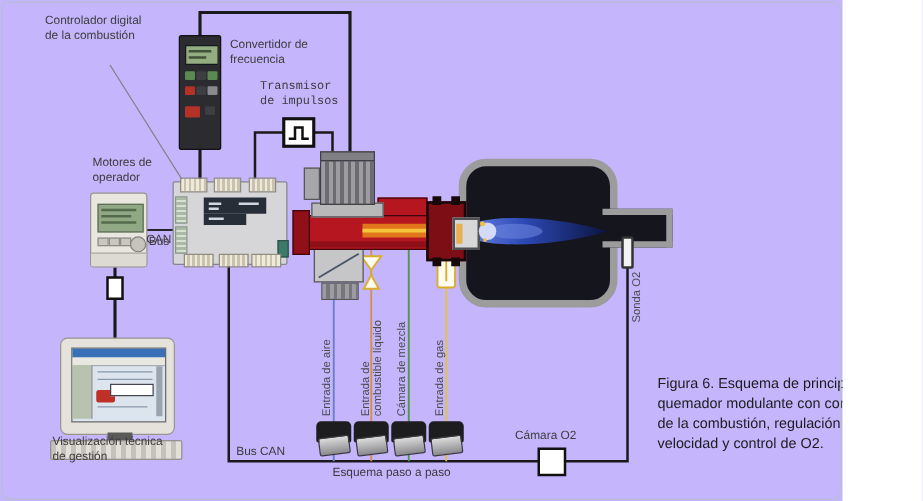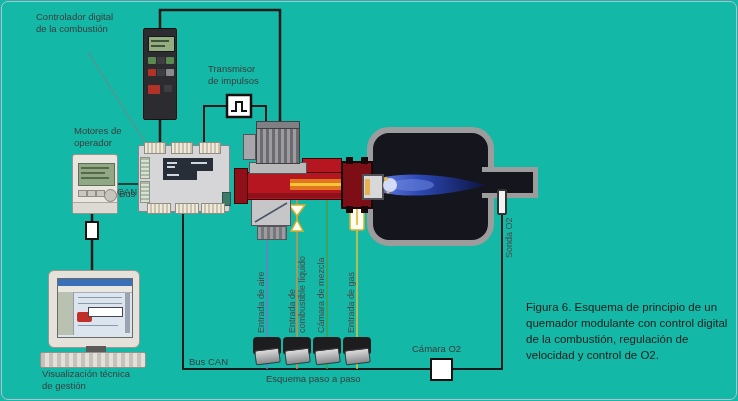--- a/index.html
+++ b/index.html
@@ -1,16 +1,16 @@
 <!DOCTYPE html>
 <html><head>
 <meta charset="utf-8">
 <style>
   html,body{margin:0;padding:0;background:#fff;}
-  #stage{position:relative;width:738px;height:401px;background:#14b8a6;font-family:"Liberation Sans",sans-serif;overflow:hidden;}
+  #stage{position:relative;width:674px;height:401px;background:#c4b5fd;font-family:"Liberation Sans",sans-serif;overflow:hidden;}
   .frame{position:absolute;inset:1px;border:1px solid #b7bfd2;border-radius:7px;pointer-events:none;z-index:9;}
   svg{display:block;}
   .layer{position:absolute;left:0;top:0;z-index:1;}
   .dev{position:absolute;box-sizing:border-box;}
   .lbl{position:absolute;font-size:9.5px;line-height:1.22;color:#3c3c3c;white-space:pre-line;z-index:7;}
   .vlbl{position:absolute;font-size:9px;line-height:10px;color:#4a4a4a;white-space:pre-line;transform:rotate(-90deg);transform-origin:0 100%;z-index:7;}
   .caption{position:absolute;left:526px;top:300px;width:208px;font-size:11.5px;line-height:1.38;color:#1c1c1c;z-index:7;}
   
   .fcv{left:143px;top:28px;width:34px;height:92px;background:#2b2b30;border:1px solid #111;border-radius:2px;z-index:3;}
   .fcv .scr{position:absolute;left:4px;top:7px;width:25px;height:14px;background:#93ac80;border:1px solid #15181a;}
@@ -226,27 +226,29 @@
       <span class="b"></span>
       <span class="f"></span>
     </div>
   <div class="step" style="left:343px;top:337px;">
       <span class="b"></span>
       <span class="f"></span>
     </div>
 
   <div class="lbl" style="left:36px;top:11px;">Controlador digital
 de la combustión</div>
-  <div class="lbl" style="left:208px;top:63px;">Transmisor
+  <div class="lbl" style="left:184px;top:30px;">Convertidor de
+frecuencia</div>
+  <div class="lbl" style="left:208px;top:63px;font-family:Liberation Mono, monospace;">Transmisor
 de impulsos</div>
   <div class="lbl" style="left:74px;top:125px;">Motores de
 operador</div>
   <div class="lbl" style="left:119px;top:188px;">Bus</div>
   <div class="lbl" style="left:117px;top:186px;">CAN</div>
-  <div class="lbl" style="left:42px;top:368px;">Visualización técnica
+  <div class="lbl" style="left:42px;top:348px;">Visualización técnica
 de gestión</div>
   <div class="lbl" style="left:266px;top:373px;">Esquema paso a paso</div>
   <div class="lbl" style="left:189px;top:356px;">Bus CAN</div>
   <div class="lbl" style="left:412px;top:343px;">Cámara O2</div>
 
   <div class="vlbl" style="left:266px;top:323px;">Entrada de aire</div>
   <div class="vlbl" style="left:307px;top:313px;">Entrada de
 combustible líquido</div>
   <div class="vlbl" style="left:326px;top:323px;">Cámara de mezcla</div>
   <div class="vlbl" style="left:356px;top:323px;">Entrada de gas</div>

